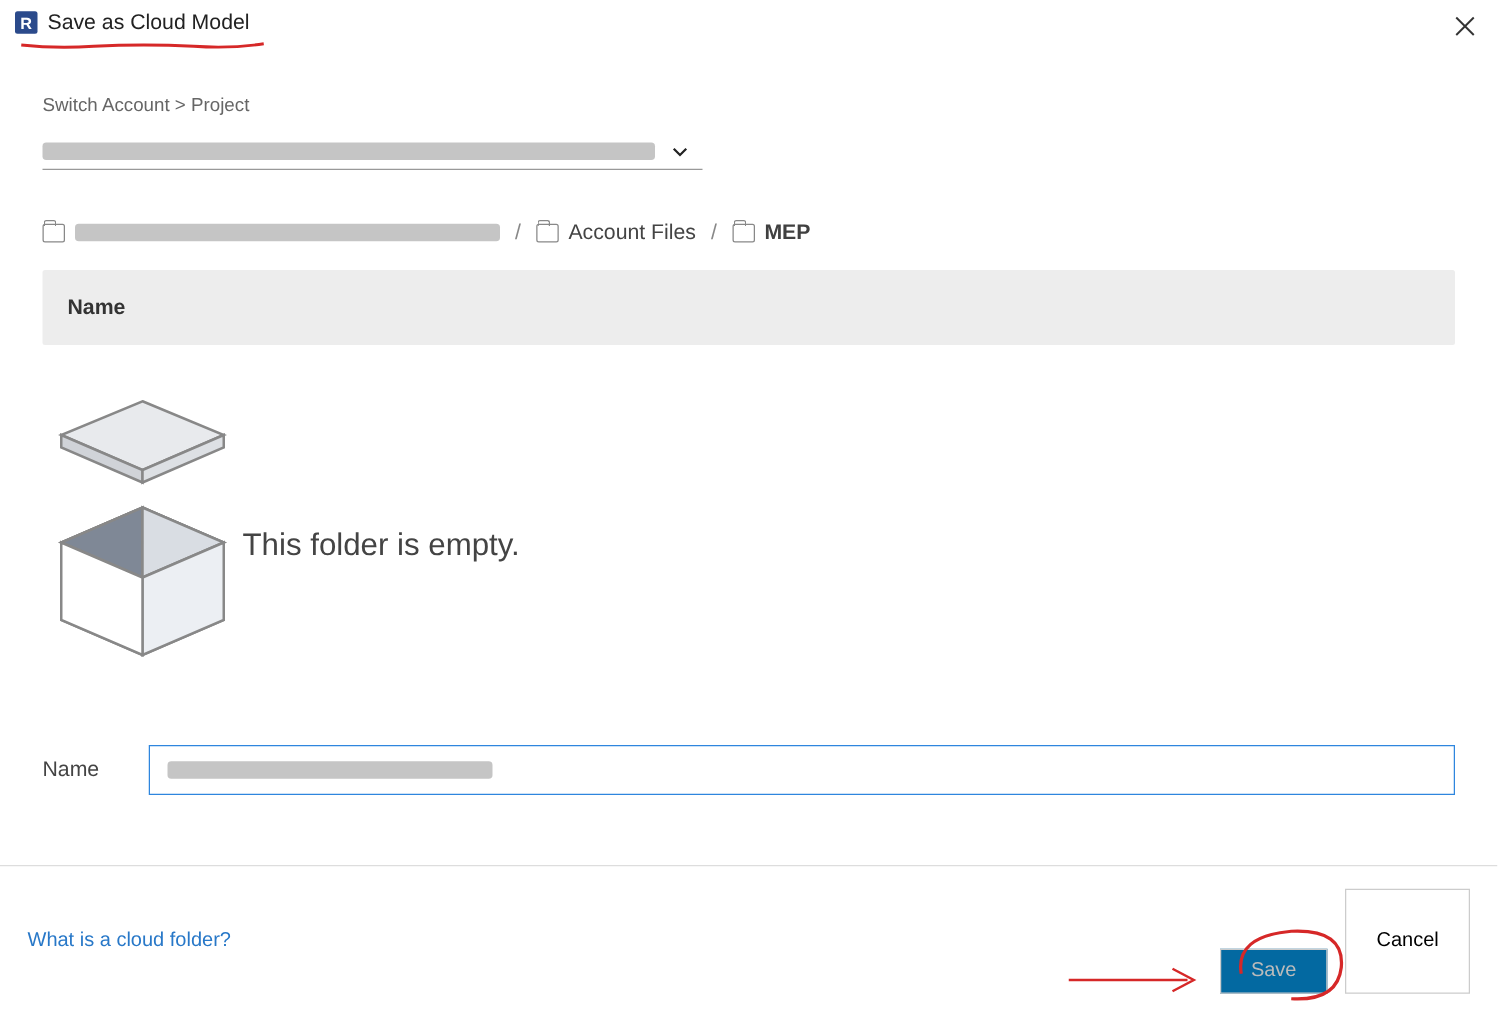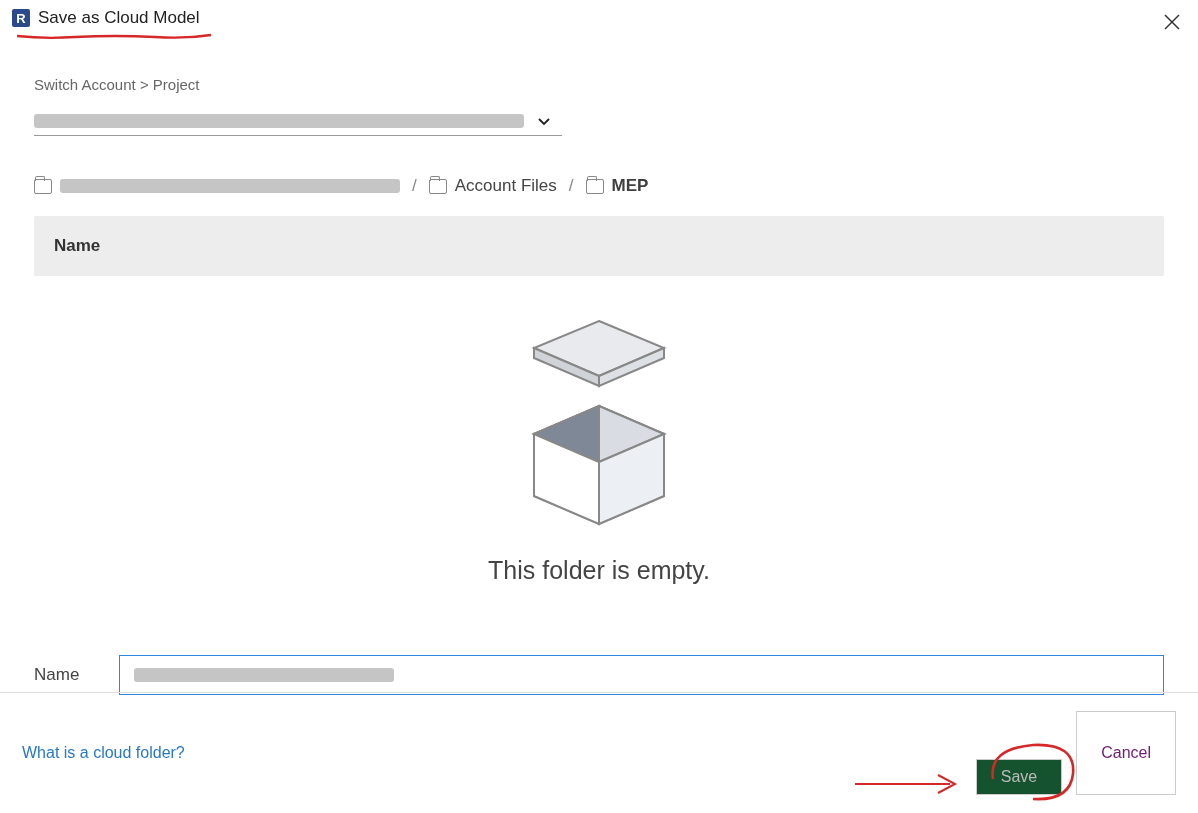--- a/index.html
+++ b/index.html
@@ -25,34 +25,34 @@
 
     .path-row { display: flex; align-items: center; gap: 8px; font-size: 17px; color: #444; margin-bottom: 20px; }
     .folder-ico { width: 18px; height: 15px; border: 1.5px solid #888; border-radius: 2px; position: relative; }
     .folder-ico::before { content: ""; position: absolute; top: -4px; left: 0; width: 8px; height: 4px; border: 1.5px solid #888; border-bottom: none; border-radius: 2px 2px 0 0; }
     .path-sep { color: #888; margin: 0 4px; }
     .path-current { color: #404040; font-weight: 600; }
     .redact-path { background: #c5c5c5; height: 14px; width: 340px; border-radius: 3px; }
 
     .table-header { background: #ededed; padding: 20px 20px; font-size: 17px; font-weight: 600; color: #333; border-radius: 2px; }
 
-    .empty-state { display: flex; flex-direction: column; align-items: center; padding: 40px 0 30px; }
+    .empty-state { display: flex; flex-direction: row; align-items: center; padding: 40px 0 30px; }
     .empty-text { font-size: 25px; color: #444; margin-top: 30px; }
 
     .name-row { display: flex; align-items: center; margin-top: 40px; gap: 40px; }
     .name-label { font-size: 17px; color: #444; }
     .name-input { flex: 1; border: 1.5px solid #2e86de; padding: 12px 14px; font-size: 16px; position: relative; }
     .name-input .redact-bar { width: 260px; height: 14px; }
 
     .footer { position: absolute; bottom: 0; left: 0; right: 0; border-top: 1px solid #ddd; padding: 18px 22px; display: flex; align-items: center; justify-content: space-between; }
     .help-link { color: #2878c8; font-size: 16px; text-decoration: none; }
     .btn-group { display: flex; gap: 14px; }
     .btn { border: 1px solid #ccc; background: #fff; padding: 8px 24px; font-size: 16px; cursor: pointer; }
-    .btn.save { color: #bbb; background: #14532d; cursor: not-allowed; margin-top: 48px; }
-    .btn.cancel { color: #701a75; }
+    .btn.save { color: #bbb; background: #0369a1; cursor: not-allowed; margin-top: 48px; }
+    .btn.cancel { color: #000000; }
 
     
     .red-arrow { position: absolute; bottom: 14px; right: 228px; pointer-events: none; }
     .red-circle { position: absolute; bottom: 4px; right: 110px; pointer-events: none; }
   </style>
 </head>
 <body>
 
 <div class="titlebar">
   <div class="app-icon">R</div>

